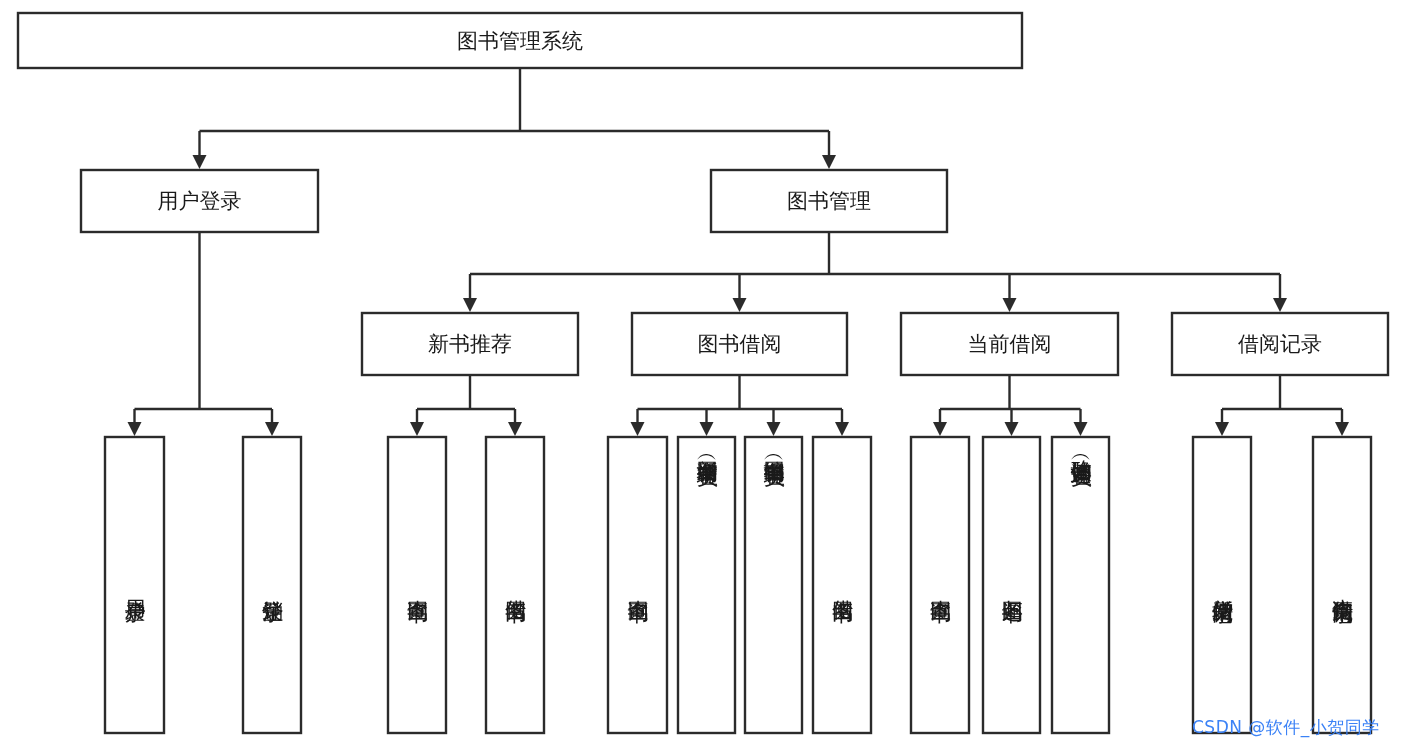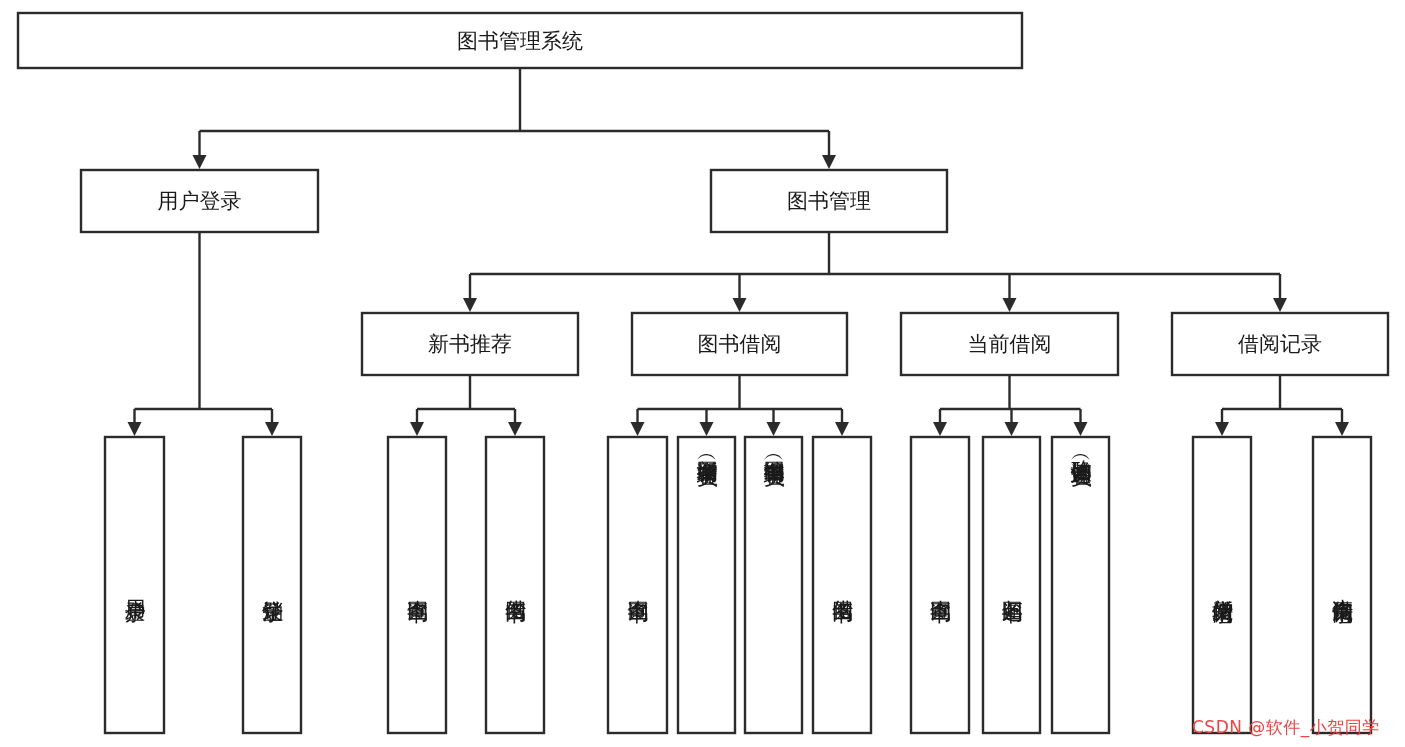--- a/index.html
+++ b/index.html
@@ -60,21 +60,21 @@
     white-space: nowrap;
     display: flex;
     align-items: center;
     justify-content: flex-start;
     pointer-events: none;
   }
   .watermark {
     position: absolute;
     font-family: "DejaVu Sans", "Liberation Sans", sans-serif;
     font-size: 17px;
-    color: #ef4444;
+    color: #3b82f6;
     white-space: nowrap;
     letter-spacing: 0.5px;
   }
 </style>
 </head>
 <body>
 
 <div id="diagram-root">
 
   <svg id="tree-svg" viewBox="0 0 1405 747">

